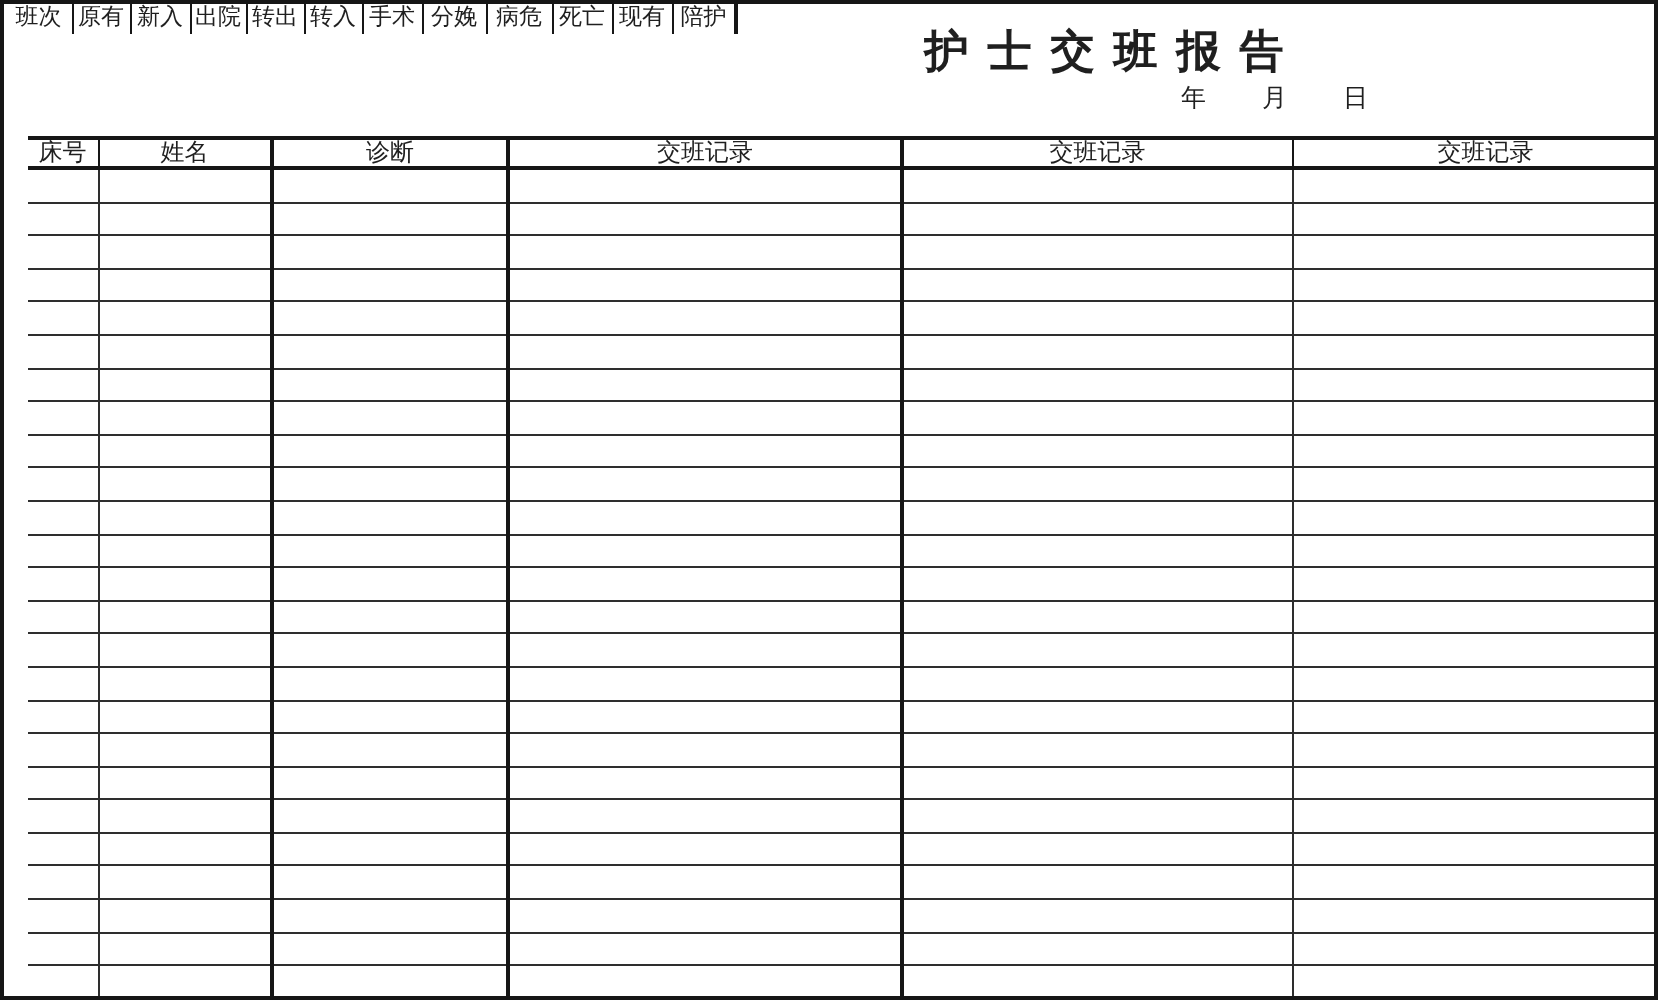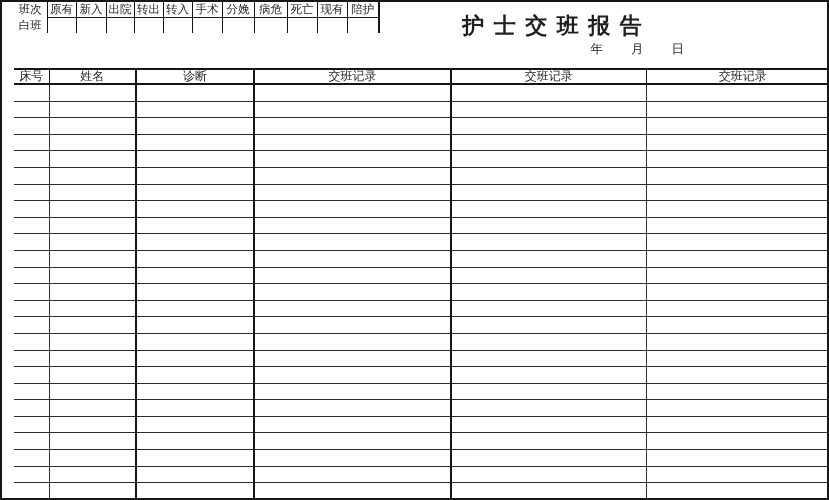--- a/index.html
+++ b/index.html
@@ -16,21 +16,21 @@
     border: 2px solid var(--line-strong, #161616);
     overflow: hidden;
     color: var(--text, #1f1f1f);
     font-family: "Liberation Serif", "DejaVu Serif", serif;
   }
 
   
   table.summary {
     position: absolute;
     top: 0;
-    left: 12px;
+    left: 1px;
     width: 365px;
     border-collapse: collapse;
     table-layout: fixed;
     font-family: Liberation Serif, serif;
   }
   table.summary th,
   table.summary td {
     border: 1px solid var(--line-strong, #161616);
     padding: 0;
     height: 15px;
@@ -140,34 +140,20 @@
           <th>转入</th>
           <th>手术</th>
           <th>分娩</th>
           <th>病危</th>
           <th>死亡</th>
           <th>现有</th>
           <th>陪护</th>
         </tr>
     </thead>
     <tbody id="summary-body">
-        <tr>
-          <th>白班</th>
-          <td></td>
-          <td></td>
-          <td></td>
-          <td></td>
-          <td></td>
-          <td></td>
-          <td></td>
-          <td></td>
-          <td></td>
-          <td></td>
-          <td></td>
-        </tr>
       </tbody>
   </table>
 
   <div class="title-box">
     <div class="report-title">护 士 交 班 报 告</div>
     <div class="date-line">
       <span>年</span>
       <span>月</span>
       <span>日</span>
     </div>

